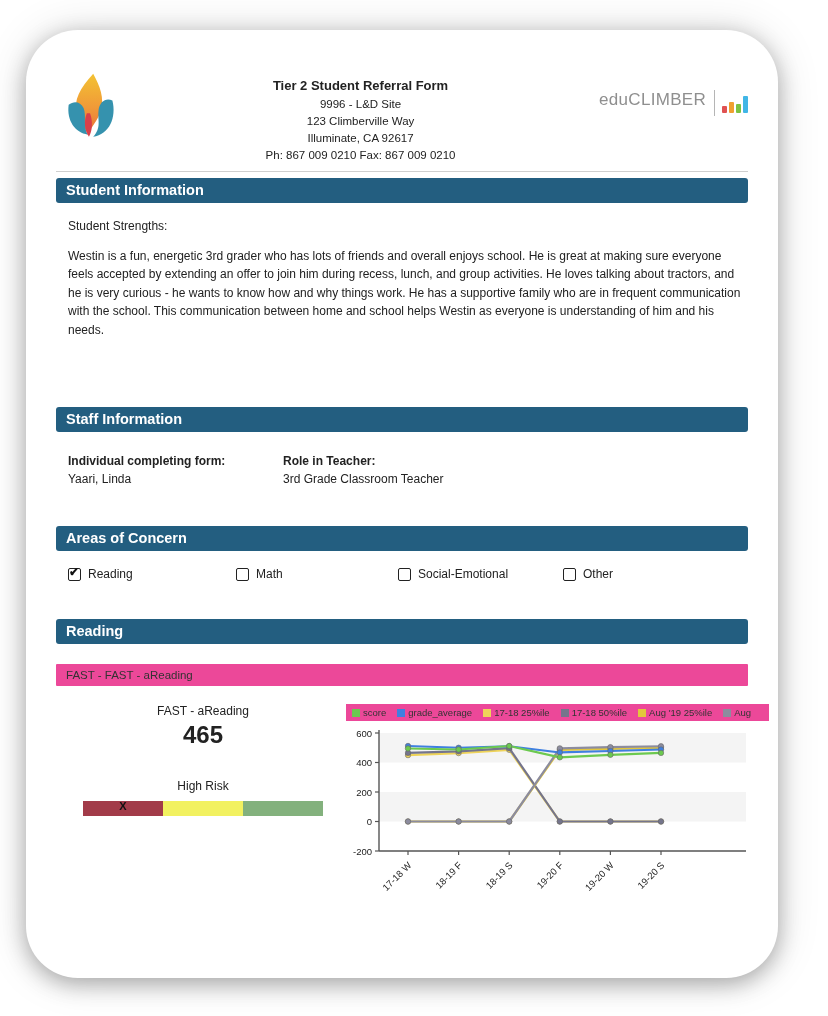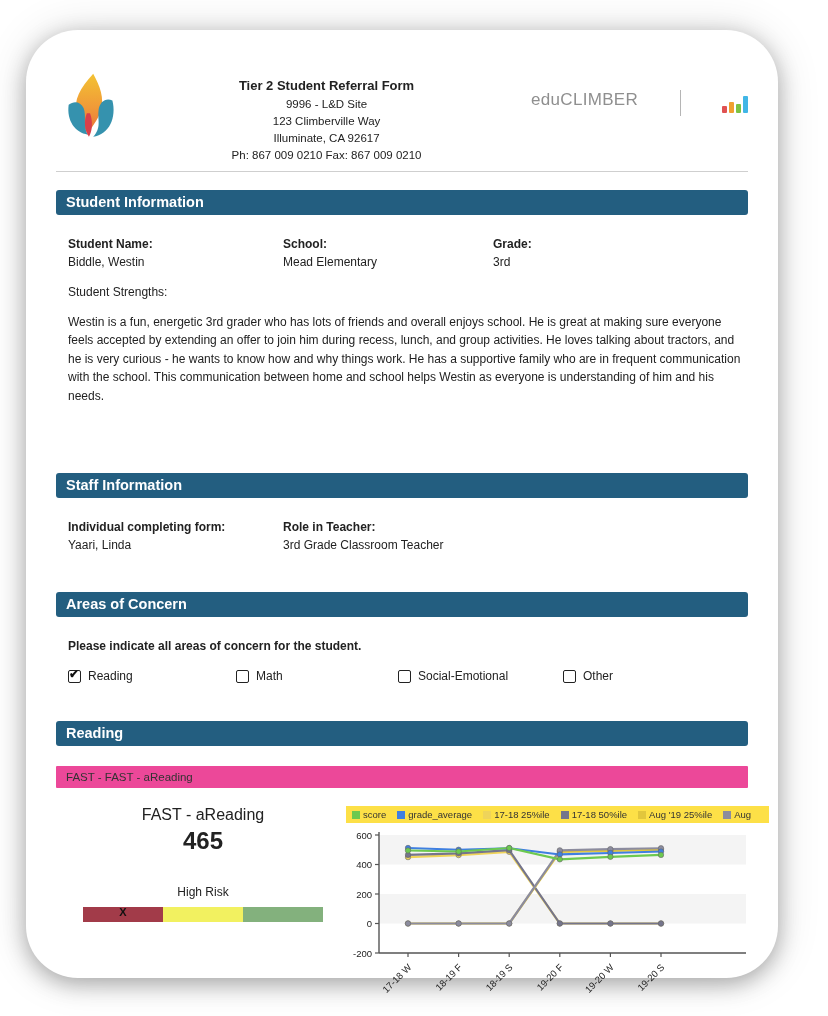--- a/index.html
+++ b/index.html
@@ -7,29 +7,29 @@
   .page{position:absolute;left:26px;top:30px;width:752px;height:948px;background:#fff;border-radius:52px;
         box-shadow:0 6px 22px rgba(0,0,0,.30), 0 0 46px rgba(0,0,0,.12);}
   .content{position:absolute;left:30px;right:30px;top:42px;bottom:30px;}
 
   
   .doc-header{display:flex;align-items:flex-start;}
   .flame{width:64px;height:72px;flex:none;margin-left:2px;}
   .head-center{flex:1;text-align:center;padding-top:4px;line-height:1.5;}
   .head-title{font-size:13px;font-weight:bold;}
   .head-line{font-size:11.5px;}
-  .brand{flex:none;display:flex;align-items:flex-start;margin-top:18px;gap:34px;}
+  .brand{flex:none;display:flex;align-items:flex-start;margin-top:18px;}
   .brand-text{font-size:17px;color:#8f8f8f;letter-spacing:.3px;}
   .brand-divider{width:1px;height:26px;background:#b5b5b5;margin:0 7px 0 8px;}
   .head-rule{border-bottom:1px solid #cfcfcf;margin-top:6px;}
 
   
   .section-bar{background:#235e80;color:#fff;font-size:14.5px;font-weight:bold;
                padding:4px 10px 5px;border-radius:3px;}
-  .sec-student{margin-top:18px;}
+  .sec-student{margin-top:6px;}
   .sec-staff{margin-top:68px;}
   .sec-areas{margin-top:40px;}
   .sec-reading{margin-top:38px;}
 
   .fields-row{display:grid;grid-template-columns:215px 210px 1fr;padding-left:12px;margin-top:22px;}
   .fields-row.two{grid-template-columns:215px 1fr;}
   .field-label{font-size:12px;font-weight:bold;}
   .field-value{font-size:12px;margin-top:4px;}
 
   .strengths-label{font-size:12px;font-weight:normal;padding-left:12px;margin-top:16px;}
@@ -38,30 +38,30 @@
   .prompt{font-size:12px;font-weight:bold;padding-left:12px;margin-top:22px;}
   .concern-row{display:grid;grid-template-columns:168px 162px 165px 1fr;padding-left:12px;margin-top:16px;}
   .concern-item{display:flex;align-items:center;font-size:12px;}
   .cb{width:11px;height:11px;border:1.6px solid #222;border-radius:2px;margin-right:7px;position:relative;flex:none;}
   .cb.checked::after{content:"✔";position:absolute;left:0px;top:-4px;font-size:12px;font-weight:bold;color:#111;}
 
   .assess-bar{background:#ec4899;color:#333;font-size:11.5px;padding:5px 10px;margin-top:20px;border-radius:1px;}
 
   .reading-body{display:flex;margin-top:18px;}
   .score-panel{width:240px;flex:none;margin-left:27px;text-align:center;}
-  .score-label{font-size:16px;}
+  .score-label{font-size:12px;}
   .score-value{font-size:24px;font-weight:bold;margin-top:3px;}
   .risk-wrap{margin-top:30px;}
   .risk-label{font-size:12px;margin-bottom:8px;}
   .risk-bar{display:flex;height:15px;position:relative;}
   .risk-seg{flex:1;}
   .risk-x{position:absolute;left:16.6%;top:-1px;transform:translateX(-50%);font-size:11px;font-weight:bold;color:#111;}
 
   .chart-panel{margin-left:23px;flex:none;width:425px;}
-  .chart-legend{display:flex;gap:11px;align-items:flex-end;background:#fde047;padding:3px 6px;
+  .chart-legend{display:flex;gap:11px;align-items:flex-end;background:#ec4899;padding:3px 6px;
                 font-size:9.5px;color:#333;white-space:nowrap;overflow:hidden;width:411px;margin-bottom:2px;}
   .lg-item{display:inline-flex;align-items:center;flex:none;}
   .sw{width:8px;height:8px;display:inline-block;margin-right:3px;flex:none;}
 </style>
 </head>
 <body>
 
 <div class="stage">
   <div class="page">
     <div class="content">
@@ -96,51 +96,36 @@
             <rect x="0" y="16" width="5" height="7" rx="1" fill="#e05252"></rect>
             <rect x="7" y="12" width="5" height="11" rx="1" fill="#f0a030"></rect>
             <rect x="14" y="14" width="5" height="9" rx="1" fill="#7dc242"></rect>
             <rect x="21" y="6" width="5" height="17" rx="1" fill="#41b6e6"></rect>
           </svg>
         </div>
       </div>
       <div class="head-rule"></div>
 
       <div class="section-bar sec-student">Student Information</div>
-      <div class="fields-row">
-        <div>
-          <div class="field-label">Student Name:</div>
-          <div class="field-value">Biddle, Westin</div>
-        </div>
-        <div>
-          <div class="field-label">School:</div>
-          <div class="field-value">Mead Elementary</div>
-        </div>
-        <div>
-          <div class="field-label">Grade:</div>
-          <div class="field-value">3rd</div>
-        </div>
-      </div>
       <div class="strengths-label">Student Strengths:</div>
       <div class="strengths-text">Westin is a fun, energetic 3rd grader who has lots of friends and overall enjoys school. He is great at making sure everyone feels accepted by extending an offer to join him during recess, lunch, and group activities. He loves talking about tractors, and he is very curious - he wants to know how and why things work. He has a supportive family who are in frequent communication with the school. This communication between home and school helps Westin as everyone is understanding of him and his needs.</div>
 
       <div class="section-bar sec-staff">Staff Information</div>
       <div class="fields-row two">
         <div>
           <div class="field-label">Individual completing form:</div>
           <div class="field-value">Yaari, Linda</div>
         </div>
         <div>
           <div class="field-label">Role in Teacher:</div>
           <div class="field-value">3rd Grade Classroom Teacher</div>
         </div>
       </div>
 
       <div class="section-bar sec-areas">Areas of Concern</div>
-      <div class="prompt">Please indicate all areas of concern for the student.</div>
       <div class="concern-row">
         <div class="concern-item">
           <span class="cb checked"></span>
           <span>Reading</span>
         </div>
         <div class="concern-item">
           <span class="cb"></span>
           <span>Math</span>
         </div>
         <div class="concern-item">

